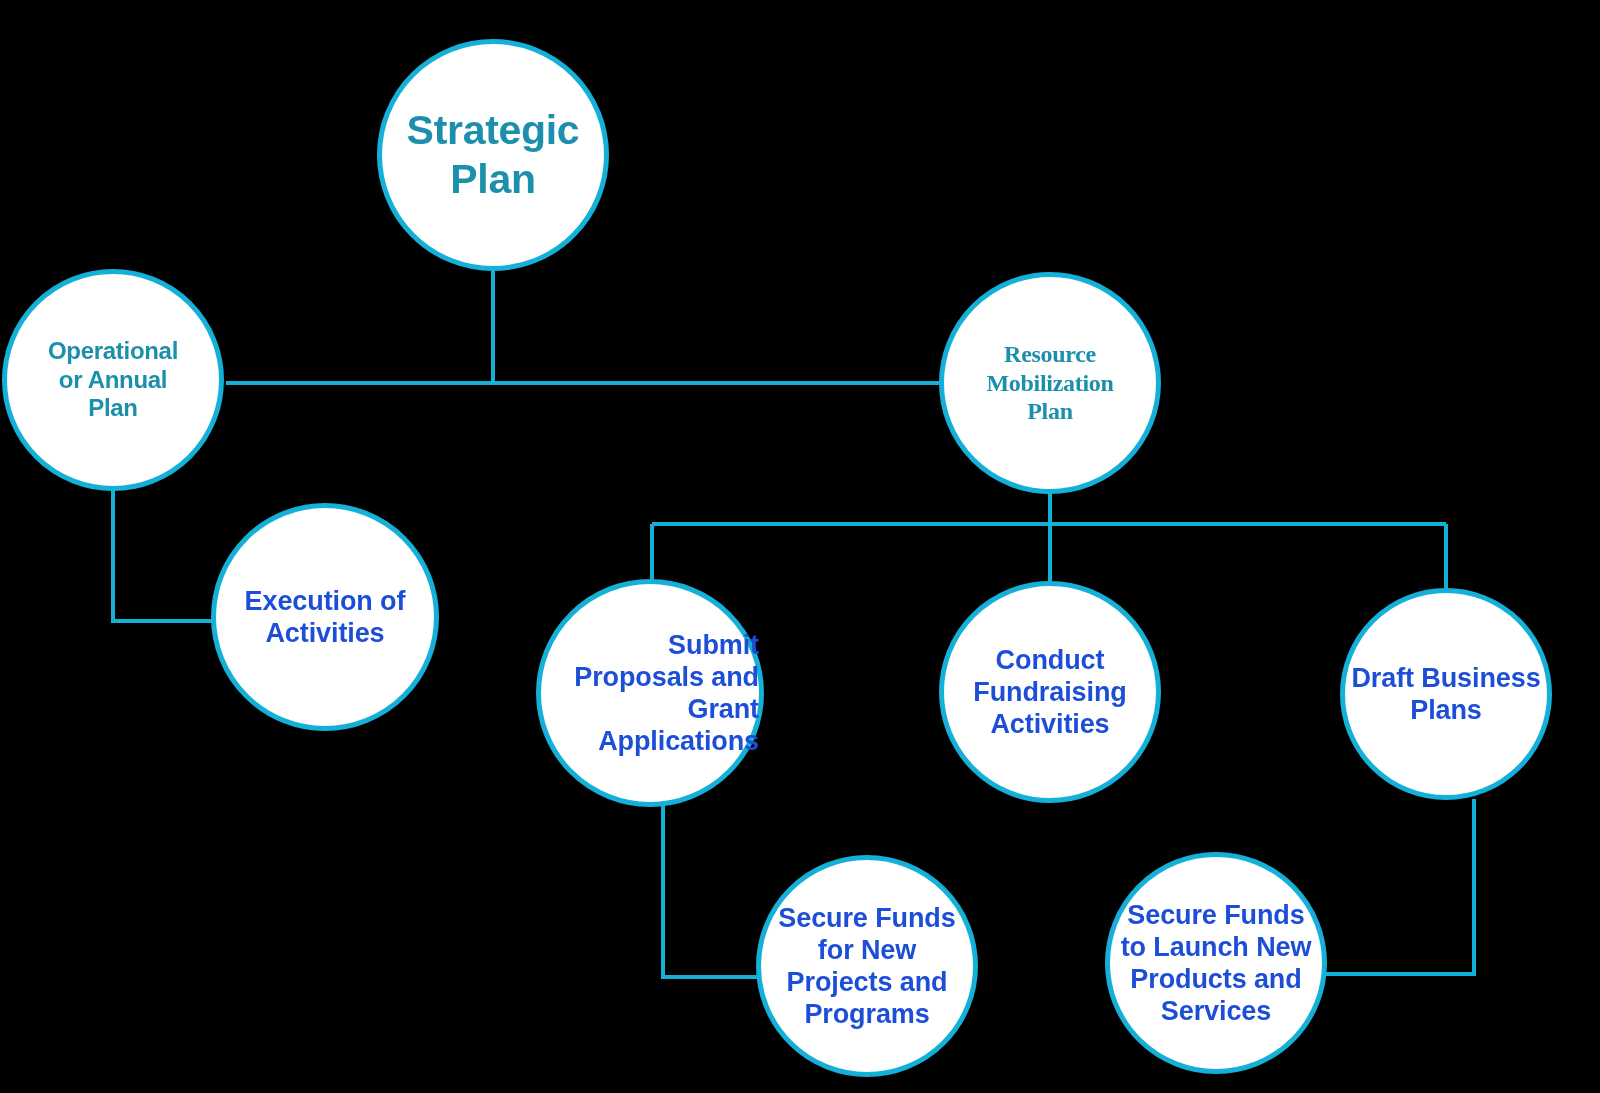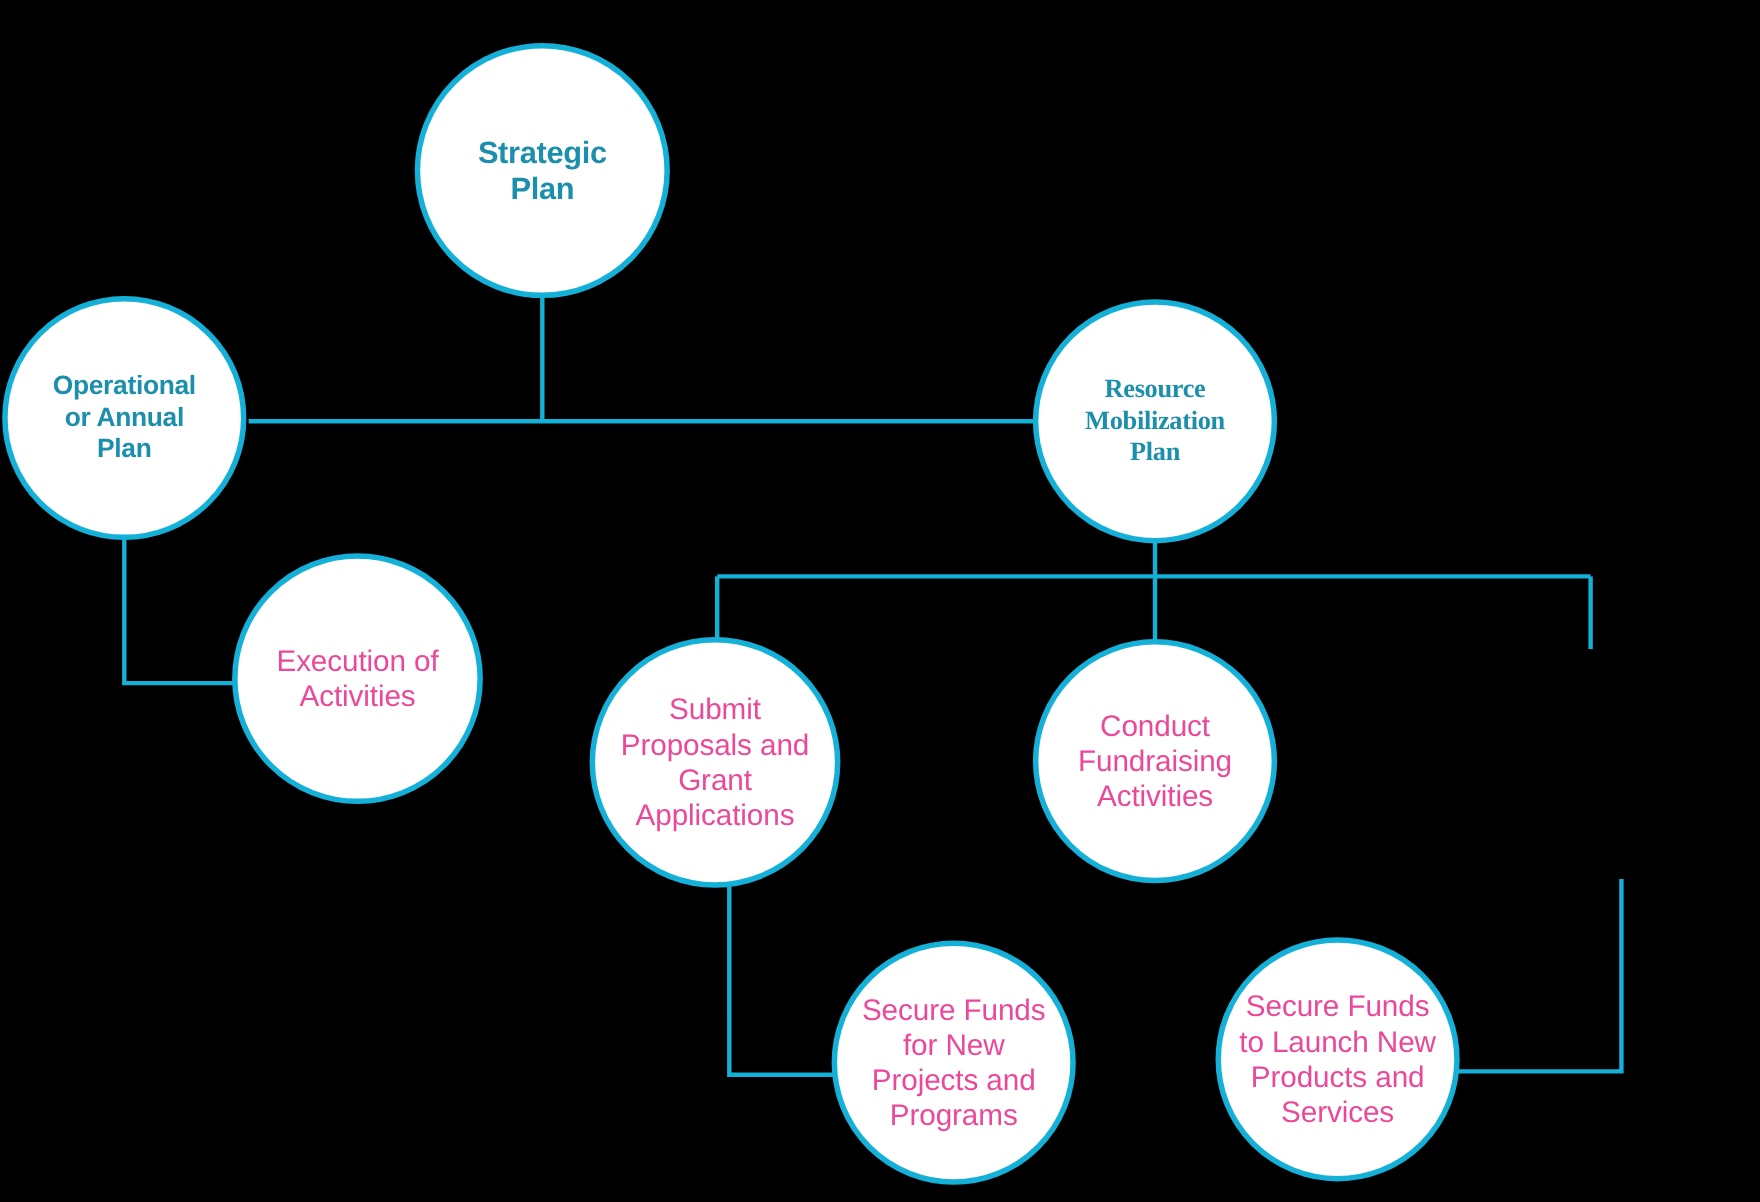--- a/index.html
+++ b/index.html
@@ -32,35 +32,35 @@
     border: 5px solid #14b0d8;
     display: flex;
     align-items: center;
     justify-content: center;
     text-align: center;
     z-index: 5;
   }
   .node-label {
     display: block;
     width: 116%;
-    color: #ec4899;
+    color: #1d4ed8;
     line-height: 1.19;
     letter-spacing: -0.1px;
     white-space: pre-line;
-    font-weight: 400;
+    font-weight: 700;
     font-size: 27px;
   }
   .node.root .node-label,
   .node.level1 .node-label {
     font-weight: 700;
     color: #1c8fac;
     font-size: 30px;
     letter-spacing: -0.3px;
   }
-  .node.root .node-label { font-size: 28px; }
+  .node.root .node-label { font-size: 41px; }
   .node.level1 .node-label { font-size: 24px; }
 </style>
 </head>
 <body>
 
 <div id="canvas">
 
   <svg id="edge-layer" viewBox="0 0 1600 1093" width="1600" height="1093" xmlns="http://www.w3.org/2000/svg">
     <g stroke="#14b0d8" stroke-width="4" fill="none" stroke-linecap="butt">
 
@@ -99,33 +99,37 @@
     <span class="node-label">Resource
 Mobilization
 Plan</span>
   </div>
 
   <div class="node level2" style="left:211px; top:503px; width:228px; height:228px;">
     <span class="node-label">Execution of
 Activities</span>
   </div>
 
-  <div class="node level2" style="left:536px; top:579px; width:228px; height:228px;">
+  <div class="node level2" style="left:536px; top:579px; width:228px; height:228px;text-align:right;">
     <span class="node-label">Submit
 Proposals and
 Grant
 Applications</span>
   </div>
 
   <div class="node level2" style="left:939px; top:581px; width:222px; height:222px;text-align:center;">
     <span class="node-label">Conduct
 Fundraising
 Activities</span>
   </div>
 
+  <div class="node level2" style="left:1340px; top:588px; width:212px; height:212px;">
+    <span class="node-label">Draft Business
+Plans</span>
+  </div>
 
   <div class="node level3" style="left:756px; top:855px; width:222px; height:222px;">
     <span class="node-label">Secure Funds
 for New
 Projects and
 Programs</span>
   </div>
 
   <div class="node level3" style="left:1105px; top:852px; width:222px; height:222px;">
     <span class="node-label">Secure Funds

